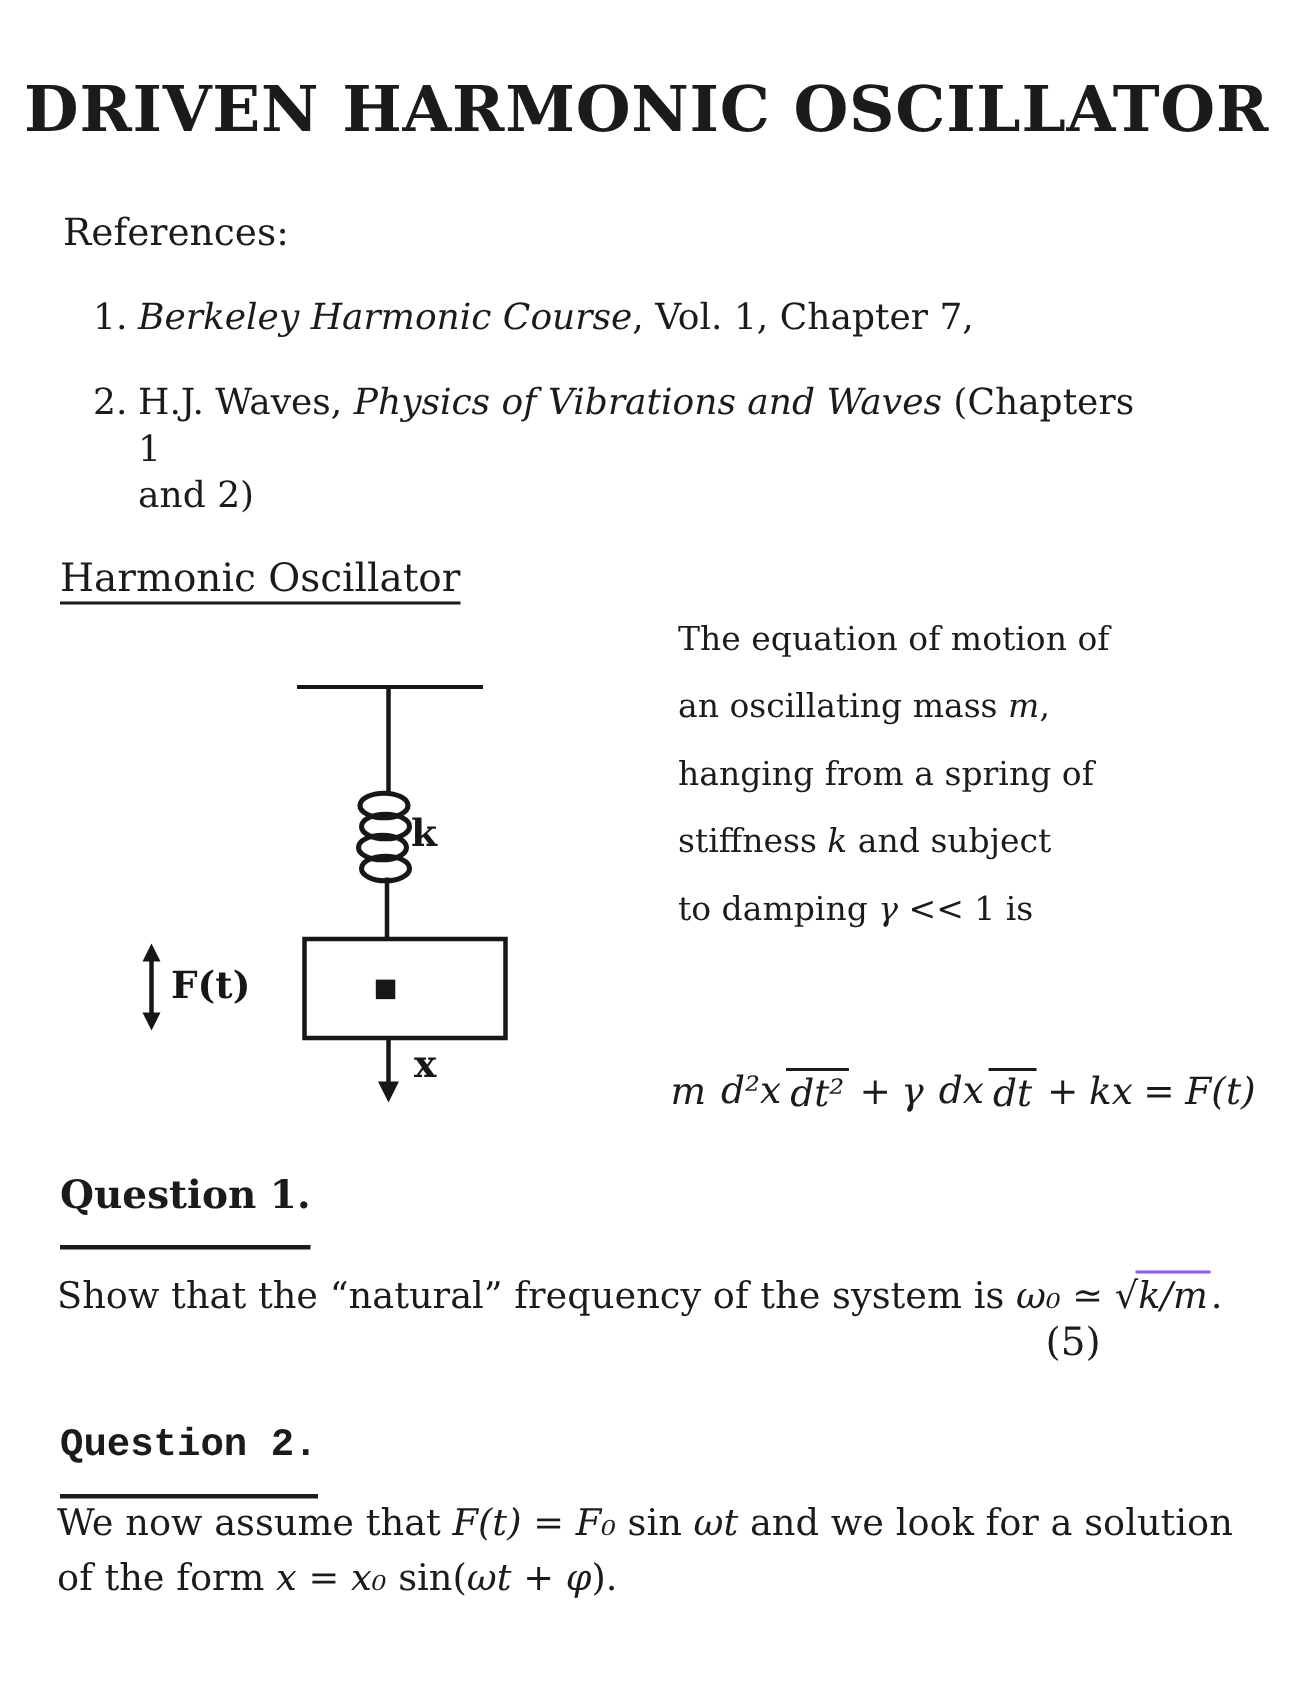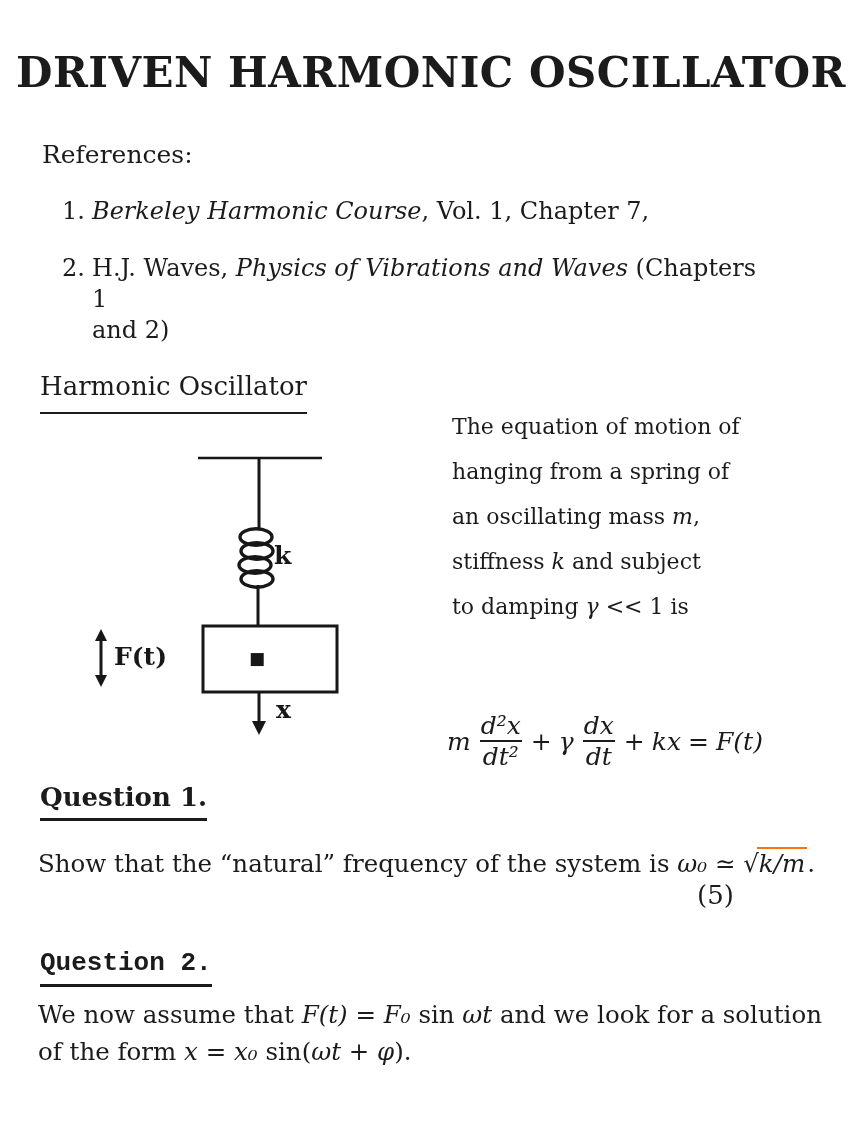--- a/index.html
+++ b/index.html
@@ -16,45 +16,45 @@
   
   .refs-heading{top:140px;left:42px;font-size:25px;line-height:30px;}
   .ref-list{top:196px;left:62px;width:700px;font-size:24px;line-height:31px;}
   .ref-item{display:flex;margin-bottom:26px;}
   .ref-num{flex:none;width:30px;}
   .ref-text{flex:1;}
   i{font-style:italic;}
   
   .section-heading{
     top:371px;left:40px;font-size:26px;
-    border-bottom:2.5px solid #1b1b1b;padding-bottom:11px;white-space:nowrap;
+    border-bottom:2.5px solid #1b1b1b;padding-bottom:0;white-space:nowrap;
   }
   
   .figure-svg{top:445px;left:85px;}
   .figure-svg text{font-family:"DejaVu Serif", serif;font-weight:bold;fill:#171717;}
   
   .desc{top:404px;left:452px;width:365px;font-size:22px;line-height:45px;white-space:nowrap;}
   
   .equation{
     top:712px;left:447px;display:flex;align-items:center;gap:7px;
     font-size:25px;white-space:nowrap;
   }
   .it{font-style:italic;}
-  .frac{display:inline-flex;flex-direction:column;align-items:center;line-height:1.08;}
+  .frac{display:inline-flex;flex-direction:row;align-items:center;line-height:1.08;}
   .frac .den{border-top:2.5px solid #1b1b1b;padding:1px 3px 0 3px;text-align:center;}
   .frac .num{padding:0 3px 1px 3px;}
   
   .q-heading{
     font-size:26px;font-weight:bold;
-    border-bottom:3px solid #1b1b1b;padding-bottom:6px;white-space:nowrap;
+    border-bottom:3px solid #1b1b1b;padding-bottom:18px;white-space:nowrap;
   }
   .q1-heading{top:782px;left:40px;}
   .q2-heading{top:948px;left:40px;font-family:Liberation Mono, monospace;}
   .q1-body{top:845px;left:38px;width:780px;font-size:24.5px;line-height:38px;white-space:nowrap;}
-  .radicand{border-top:2px solid #f97316;padding:0 2px;}
+  .radicand{border-top:2px solid #8b5cf6;padding:0 2px;}
   .sqrt-sign{letter-spacing:-2px;}
   .q1-points{top:880px;left:697px;font-size:26px;}
   .q2-body{top:996px;left:38px;width:800px;font-size:24.5px;line-height:37px;white-space:nowrap;}
 </style>
 </head>
 <body>
 
 <div class="abs title">DRIVEN HARMONIC OSCILLATOR</div>
 
 <div class="abs refs-heading">References:</div>
@@ -103,22 +103,22 @@
   <text x="276" y="718" font-size="25">x</text>
 
   <line x1="101" y1="639" x2="101" y2="677" stroke="#171717" stroke-width="3"></line>
   <polygon points="95,641 107,641 101,629" fill="#171717"></polygon>
   <polygon points="95,675 107,675 101,687" fill="#171717"></polygon>
   <text x="114" y="665" font-size="25">F(t)</text>
 </svg>
 
 <div class="abs desc">
   <div><span>The equation of motion of</span></div>
+  <div><span>an oscillating mass </span><span class="it">m</span><span>,</span></div>
   <div><span>hanging from a spring of</span></div>
-  <div><span>an oscillating mass </span><span class="it">m</span><span>,</span></div>
   <div><span>stiffness </span><span class="it">k</span><span> and subject</span></div>
   <div><span>to damping </span><span class="it">γ</span><span> &lt;&lt; 1 is</span></div>
 </div>
 
 <div class="abs equation">
   <span class="it">m</span>
     <span class="frac">
       <span class="num it">d²x</span>
       <span class="den it">dt²</span>
     </span>

